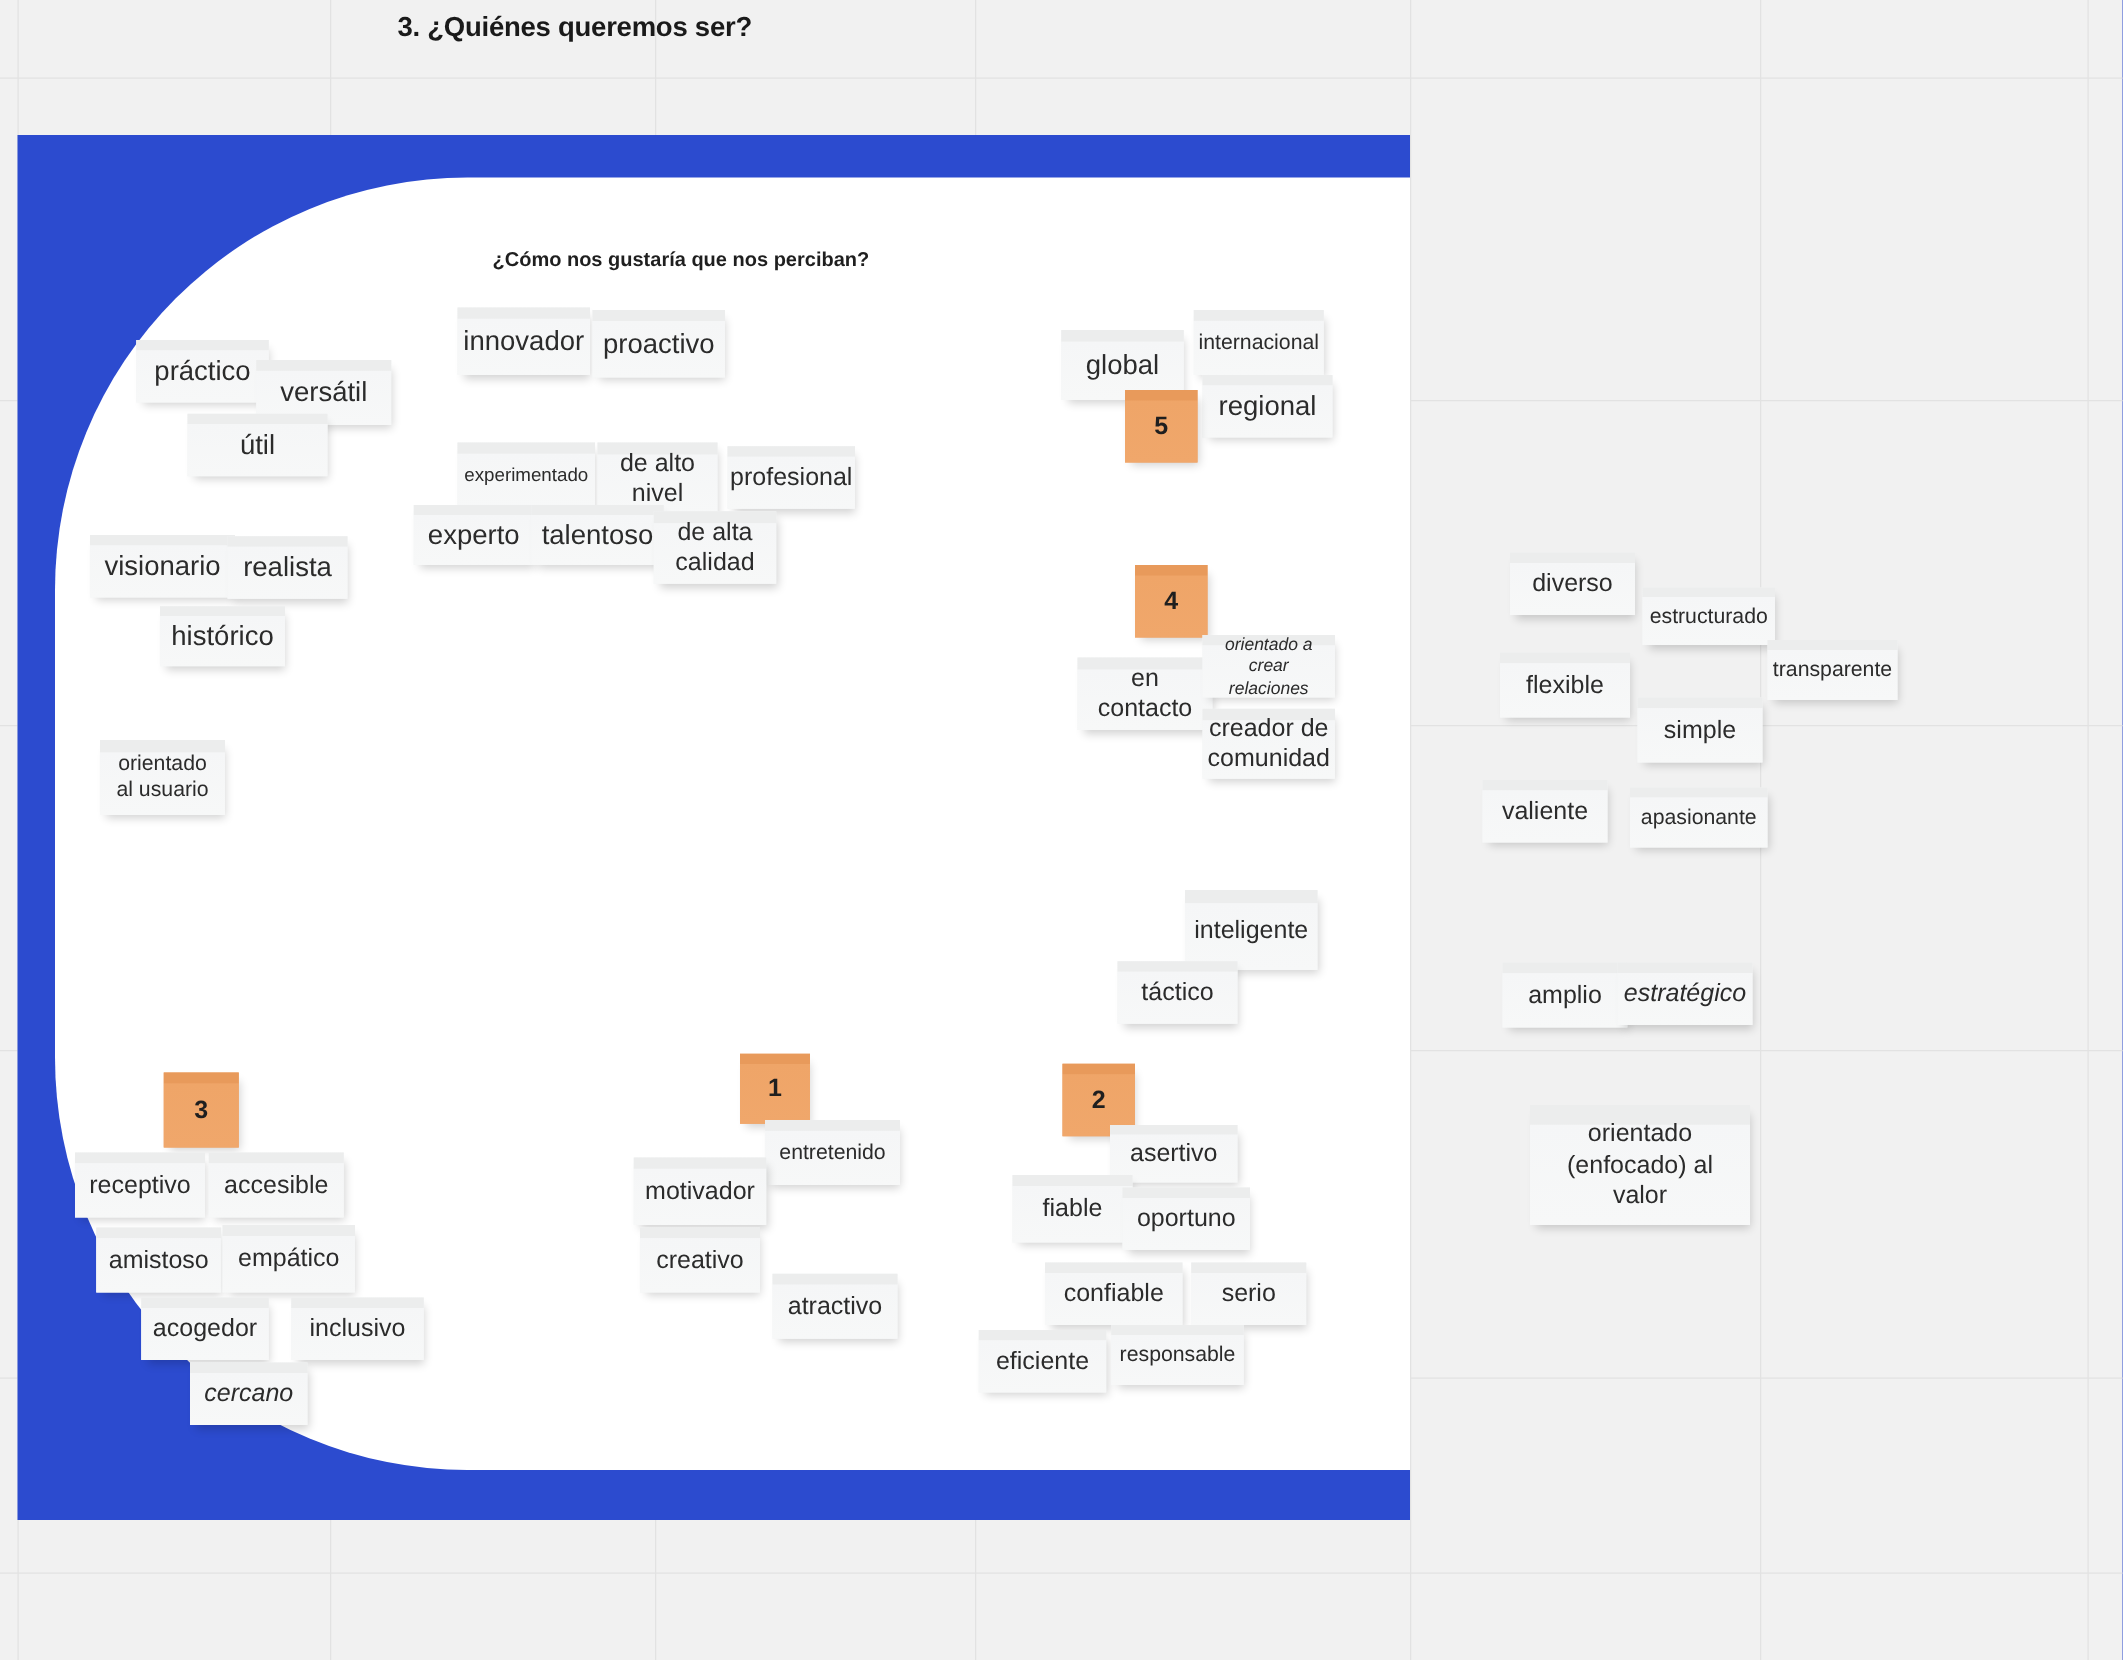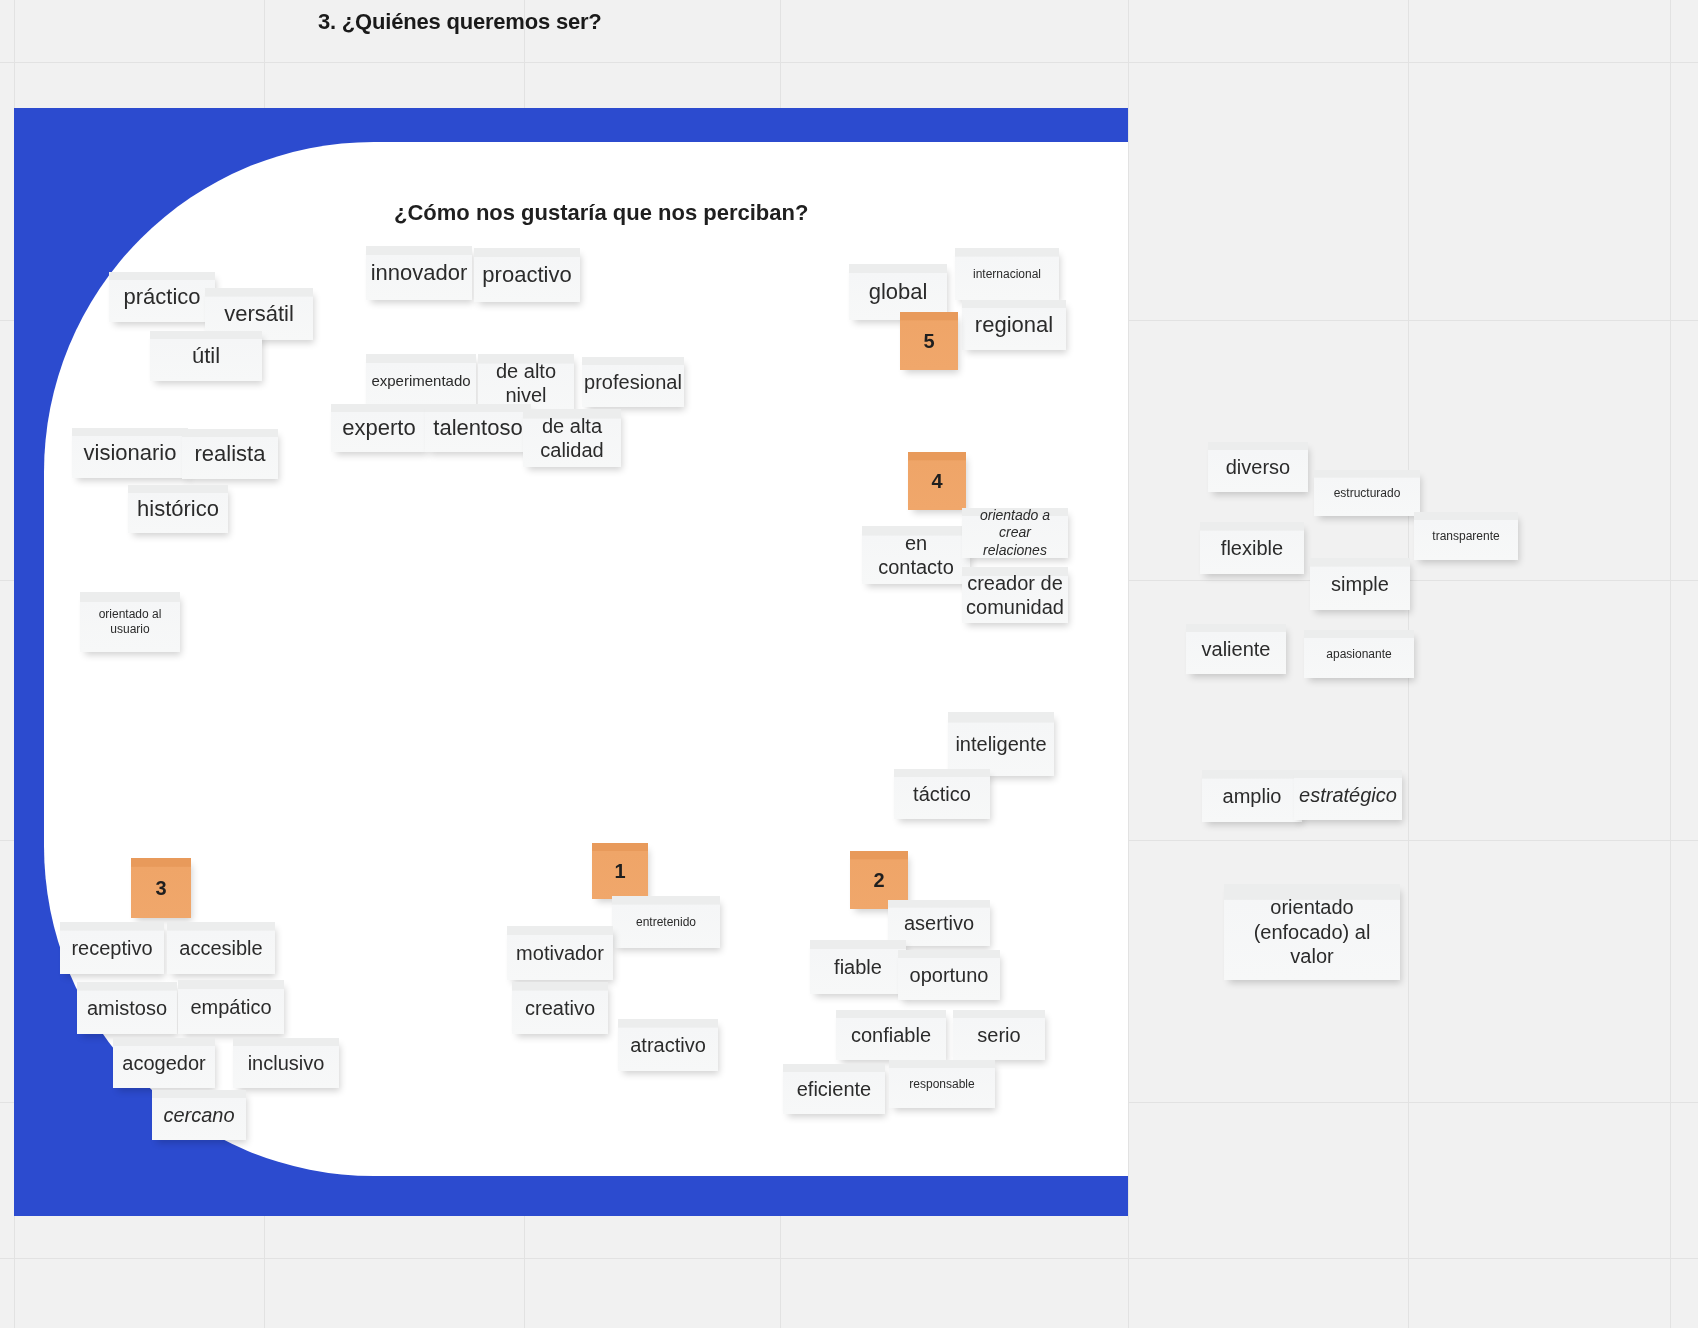--- a/index.html
+++ b/index.html
@@ -86,30 +86,30 @@
     background-image: linear-gradient(to bottom, #eceded 0%, #eceded 16%, #f5f6f7 17%, #f7f8f8 100%);
   }
   .note.orange {
     background: #eda063;
     background-image: linear-gradient(to bottom, #e89a5b 0%, #e89a5b 14%, #efa568 15%, #f0a76b 100%);
     color: #1f1f1f;
     font-weight: bold;
   }
   .fs22 { font-size: 22px; }
   .fs20 { font-size: 20px; }
-  .fs17 { font-size: 12px; }
+  .fs17 { font-size: 17px; }
   .fs15 { font-size: 15px; }
   .fs14 { font-size: 14px; }
 
   
   #canvas-caption {
     position: absolute;
     left: 394px;
     top: 200px;
-    font-size: 22px;
+    font-size: 16px;
     font-weight: bold;
     color: #1f1f1f;
     white-space: nowrap;
   }
 </style>
 </head>
 <body>
 
 <div id="grid-layer">
     <div class="gridline-v" style="left: 14px;"></div>

